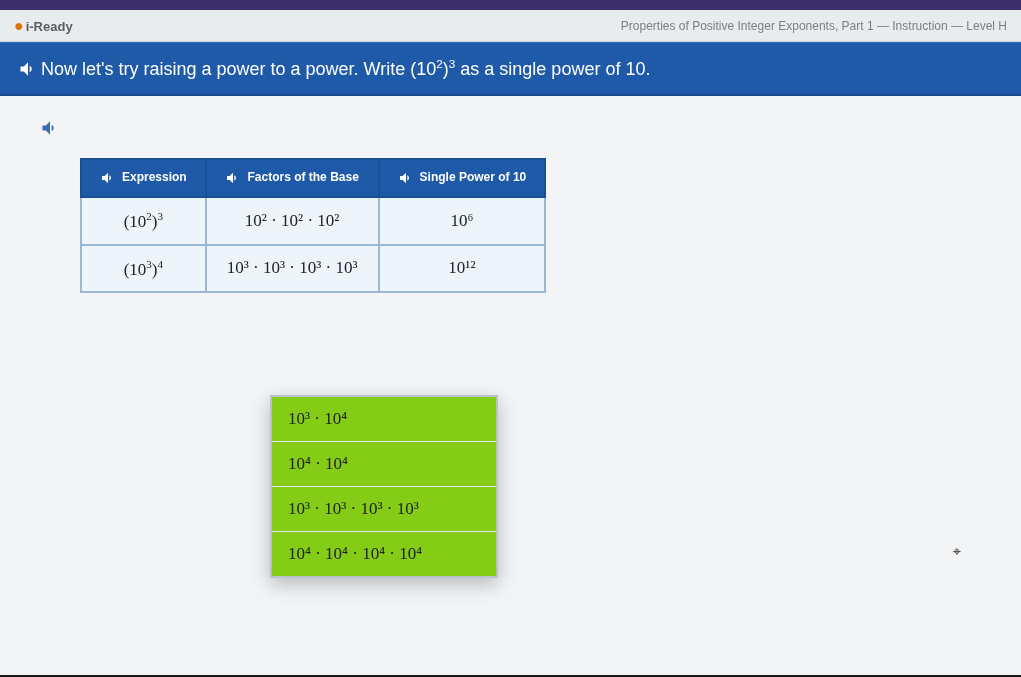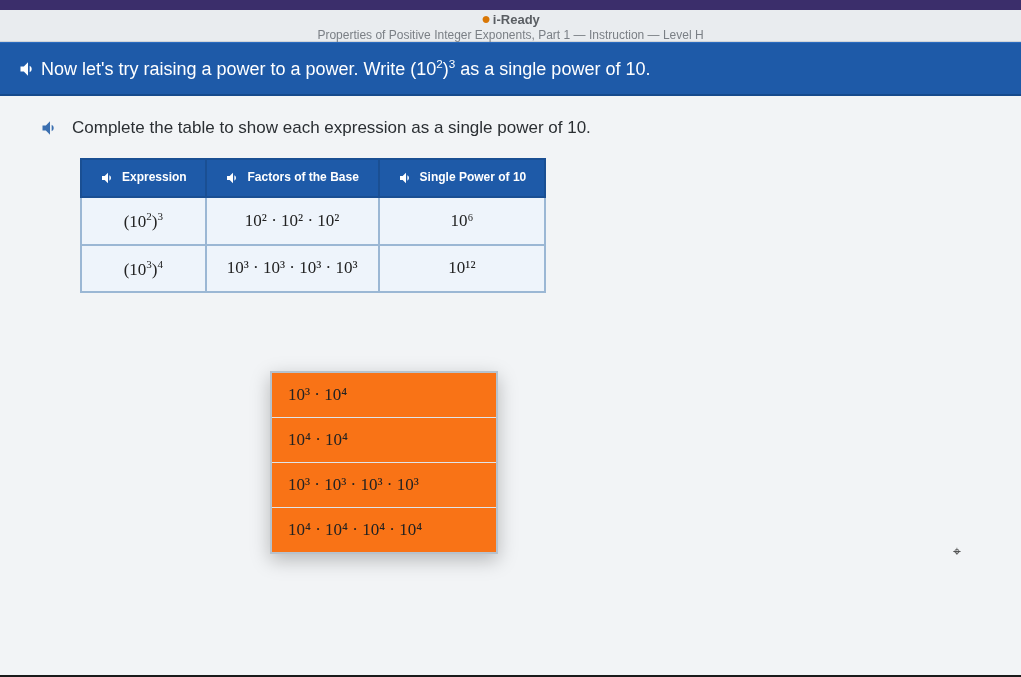--- a/index.html
+++ b/index.html
@@ -1,35 +1,35 @@
 <!DOCTYPE html>
 <html><head>
 <meta charset="utf-8">
 <style>
   * { box-sizing: border-box; margin: 0; padding: 0; }
   html, body { width: 1021px; height: 677px; overflow: hidden; font-family: Arial, Helvetica, sans-serif; background: #1a1a1a; }
   .screen { width: 1021px; height: 677px; background: #1a1a1a; position: relative; }
   .topbar { height: 10px; background: #3b2e6b; }
-  .header { display: flex; align-items: center; background: #e9ecef; height: 32px; padding: 0 14px; font-size: 13px; color: #6b7280; border-bottom: 1px solid #d0d4d9; flex-direction: column; }
+  .header { display: flex; align-items: center; background: #e9ecef; height: 32px; padding: 0 14px; font-size: 13px; color: #6b7280; border-bottom: 1px solid #d0d4d9; }
   .brand { font-weight: bold; color: #5a5e63; }
   .brand-dot { color: #d97706; font-size: 16px; margin-right: 2px; }
   .breadcrumb { flex: 1; text-align: right; font-size: 12px; color: #7a7f85; }
   .instruction-bar { background: #1e5aa8; color: #fff; padding: 14px 18px; display: flex; align-items: center; gap: 3px; font-size: 18px; border-top: 1px solid #2a6bbf; border-bottom: 2px solid #164a8c; }
   .speaker-icon { width: 20px; height: 20px; flex-shrink: 0; }
   .content { background: #f2f4f6; padding: 22px 30px 30px 40px; height: calc(100% - 10px - 32px - 56px); position: relative; }
   .subprompt { display: flex; align-items: center; gap: 12px; color: #2b2f33; font-size: 17px; margin-bottom: 20px; }
   .subprompt .speaker-icon path { fill: #3b6fb0; }
   table.powers { border-collapse: collapse; margin-left: 40px; }
   table.powers th { background: #1e5aa8; color: #fff; font-weight: 600; font-size: 12px; padding: 10px 18px; border: 2px solid #1a4f93; }
   table.powers th .speaker-icon { width: 16px; height: 16px; vertical-align: middle; margin-right: 6px; }
   table.powers td { background: #eef4fb; border: 2px solid #9bb7d4; padding: 12px 20px; font-size: 17px; color: #222; text-align: center; font-family: "Cambria Math", "Times New Roman", serif; }
   .select-cell { background: #ffffff !important; text-align: left !important; position: relative; min-width: 210px; cursor: pointer; }
   .select-cell .placeholder { color: #555; font-family: Arial, sans-serif; font-size: 15px; }
   .caret { position: absolute; right: 10px; top: 50%; transform: translateY(-50%); font-size: 11px; color: #333; }
-  .dropdown { position: absolute; background: #f97316; border: 2px solid #b7c2cd; box-shadow: 0 6px 18px rgba(0,0,0,0.25); min-width: 228px; }
+  .dropdown { position: absolute; background: #84cc16; border: 2px solid #b7c2cd; box-shadow: 0 6px 18px rgba(0,0,0,0.25); min-width: 228px; margin-top: 24px; }
   .dropdown .opt { padding: 12px 16px; border-bottom: 1px solid #dfe5ea; font-size: 17px; font-family: "Cambria Math","Times New Roman",serif; color: #222; cursor: pointer; }
   .dropdown .opt:last-child { border-bottom: none; }
   .cursor { position: absolute; right: 60px; bottom: 115px; font-size: 14px; color: #333; }
   sup { font-size: 0.65em; vertical-align: super; }
 </style>
 </head>
 <body>
 
 <div class="screen">
   <div class="topbar"></div>
@@ -46,21 +46,20 @@
     <span>
       <span>Now let's try raising a power to a power. Write </span>(<span>10</span><sup>2</sup>)<sup>3</sup><span> as a single power of 10.</span>
     </span>
   </div>
 
   <div class="content">
     <div class="subprompt">
       <svg class="speaker-icon" viewBox="0 0 24 24">
           <path fill="#3b6fb0" d="M3 9v6h4l5 5V4L7 9H3zm13.5 3a4.5 4.5 0 0 0-2.5-4v8a4.5 4.5 0 0 0 2.5-4z"></path>
         </svg>
-      <span>Complete the table to show each expression as a single power of 10.</span>
     </div>
 
     <table class="powers">
       <thead>
         <tr>
           <th><svg class="speaker-icon" viewBox="0 0 24 24">
                 <path fill="#fff" d="M3 9v6h4l5 5V4L7 9H3zm13.5 3a4.5 4.5 0 0 0-2.5-4v8a4.5 4.5 0 0 0 2.5-4z"></path>
               </svg><span>Expression</span></th>
           <th><svg class="speaker-icon" viewBox="0 0 24 24">
                 <path fill="#fff" d="M3 9v6h4l5 5V4L7 9H3zm13.5 3a4.5 4.5 0 0 0-2.5-4v8a4.5 4.5 0 0 0 2.5-4z"></path>

